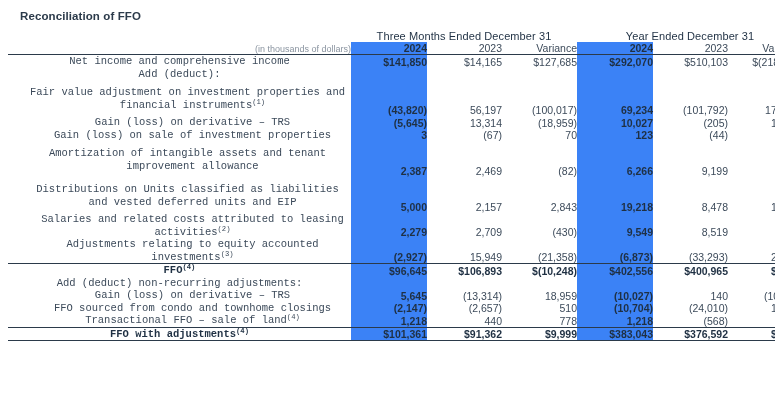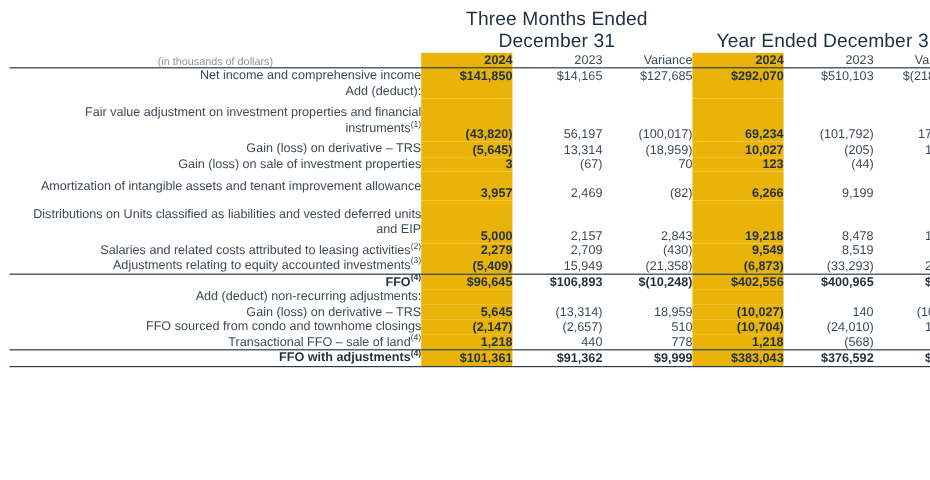--- a/index.html
+++ b/index.html
@@ -42,82 +42,84 @@
   }
 
   
   col.c-label  { width: 343px; }
   col.c-num    { width: 75px;  }
   col.c-num-w  { width: 76px;  }
 
   
   .grp-head {
     text-align: center;
-    font-size: 16px;
+    font-size: 11px;
     font-weight: bold;
     color: #1f3043;
     padding-bottom: 7px;
     letter-spacing: 0.1px;
   }
   .sub-head {
     text-align: right;
     font-size: 10.5px;
     color: #3c4a5a;
     padding: 2px 10px 3px 4px;
   }
   .sub-head.bold {
     font-weight: bold;
     color: #1f3043;
   }
   .units-cell {
     font-size: 9px;
     color: #8a94a0;
     padding: 2px 0 3px 12px;
-    text-align: center;
+    text-align: right;
   }
   tr.head-rule > * {
     border-bottom: 1.3px solid #2b3a4a;
   }
 
   
   .lbl {
-    text-align: right;
+    text-align: center;
     font-size: 10.5px;
     color: #3c4a5a;
     padding: 5px 6px 5px 12px;
     line-height: 12.5px;
+    font-family: Liberation Mono, monospace;
   }
   .lbl.ind  { padding-left: 26px; text-indent: -10px; margin-top: 36px; }
   .lbl.ind2 { padding-left: 26px; }
   .lbl.bold { font-weight: bold; color: #1f3043; }
   .lbl.tall { padding-top: 6px; padding-bottom: 5px; }
 
   .num {
     text-align: right;
     font-size: 10.5px;
     color: #3c4a5a;
     padding: 5px 10px 5px 4px;
     white-space: nowrap;
   }
   .num.bold { font-weight: bold; color: #1f3043; }
 
   
-  .hl { background: #eab308; }
+  .hl { background: #3b82f6; }
 
   
   tr.rule-top > * { border-top: 1.3px solid #2b3a4a; }
   tr.rule-bot > * { border-bottom: 1.3px solid #2b3a4a; }
 
   .sup { font-size: 7.2px; vertical-align: super; line-height: 0; }
 </style>
 </head>
 <body>
 
 <div class="page">
 
+  <div class="doc-title">Reconciliation of FFO</div>
 
   <table class="fin">
     <colgroup>
       <col class="c-label">
         <col class="c-num-w">
         <col class="c-num">
         <col class="c-num">
       <col class="c-num-w">
         <col class="c-num">
         <col class="c-num">
@@ -181,21 +183,21 @@
           <td class="lbl ind2">Gain (loss) on sale of investment properties</td>
           <td class="num hl bold">3</td>
           <td class="num">(67)</td>
           <td class="num">70</td>
           <td class="num hl bold">123</td>
           <td class="num">(44)</td>
           <td class="num">167</td>
         </tr>
         <tr>
           <td class="lbl ind tall">Amortization of intangible assets and tenant improvement allowance</td>
-          <td class="num hl bold">3,957</td>
+          <td class="num hl bold">2,387</td>
           <td class="num">2,469</td>
           <td class="num">(82)</td>
           <td class="num hl bold">6,266</td>
           <td class="num">9,199</td>
           <td class="num">9</td>
         </tr>
         <tr>
           <td class="lbl ind tall">Distributions on Units classified as liabilities and vested deferred units and EIP</td>
           <td class="num hl bold">5,000</td>
           <td class="num">2,157</td>
@@ -208,21 +210,21 @@
           <td class="lbl ind2">Salaries and related costs attributed to leasing activities<span class="sup">(2)</span></td>
           <td class="num hl bold">2,279</td>
           <td class="num">2,709</td>
           <td class="num">(430)</td>
           <td class="num hl bold">9,549</td>
           <td class="num">8,519</td>
           <td class="num">1,030</td>
         </tr>
         <tr>
           <td class="lbl ind2">Adjustments relating to equity accounted investments<span class="sup">(3)</span></td>
-          <td class="num hl bold">(5,409)</td>
+          <td class="num hl bold">(2,927)</td>
           <td class="num">15,949</td>
           <td class="num">(21,358)</td>
           <td class="num hl bold">(6,873)</td>
           <td class="num">(33,293)</td>
           <td class="num">26,420</td>
         </tr>
         <tr class="rule-top">
           <td class="lbl bold">FFO<span class="sup">(4)</span></td>
           <td class="num hl bold">$96,645</td>
           <td class="num bold">$106,893</td>

